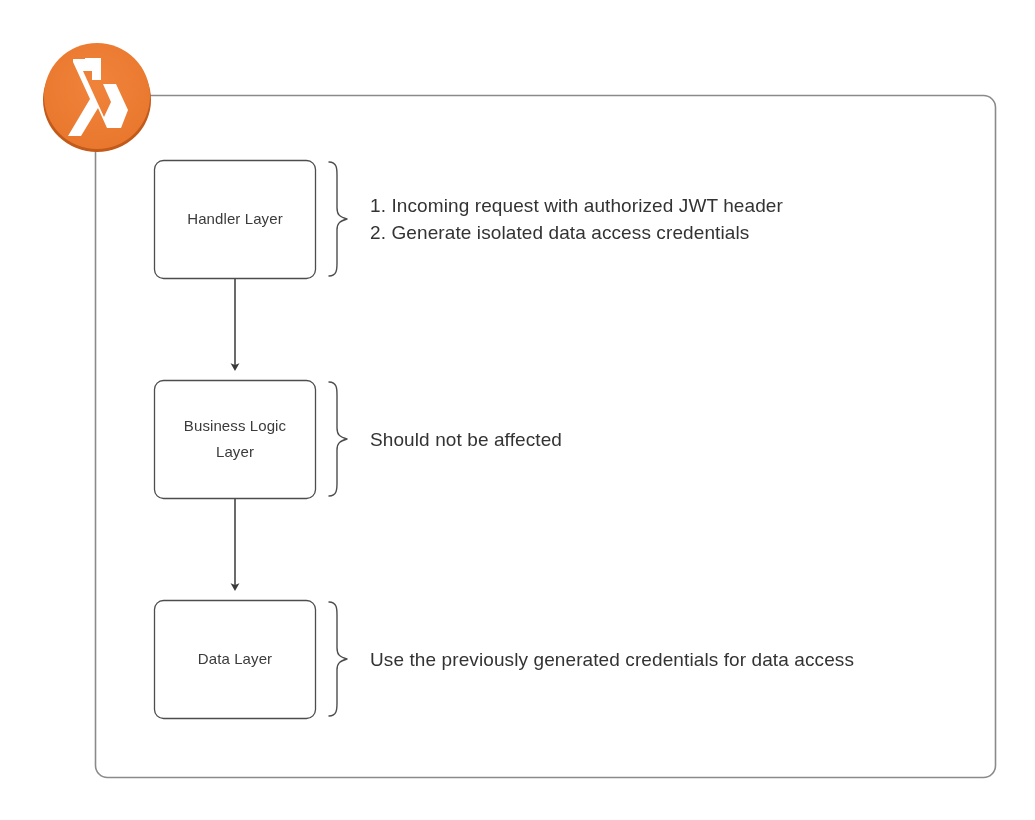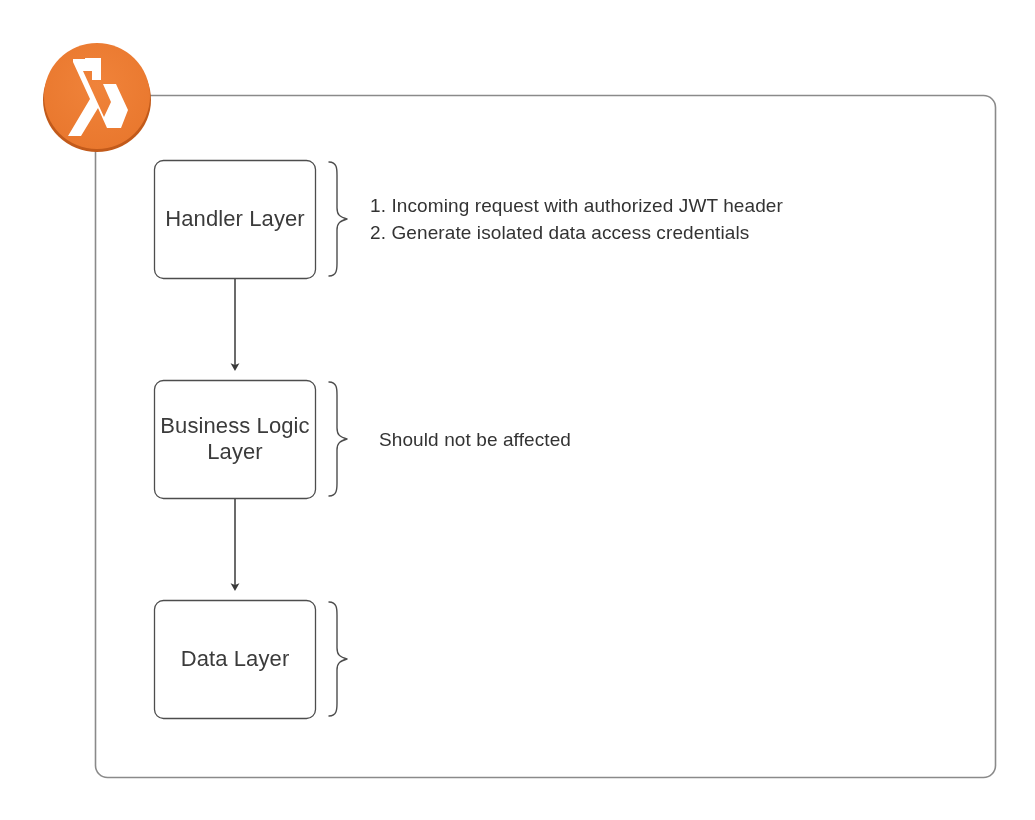--- a/index.html
+++ b/index.html
@@ -27,21 +27,21 @@
     position: absolute;
     left: 0;
     top: 0;
     width: 1035px;
     height: 820px;
   }
   
   .box-label {
     position: absolute;
     text-align: center;
-    font-size: 22px;
+    font-size: 15px;
     line-height: 26px;
     color: #3b3b3b;
     letter-spacing: 0.1px;
     white-space: pre-line;
     display: flex;
     align-items: center;
     justify-content: center;
   }
   .annotation {
     position: absolute;
@@ -51,21 +51,21 @@
     white-space: pre-line;
     letter-spacing: 0.1px;
     display: flex;
     align-items: center;
   }
   #handler-box-label { left: 154px; top: 160px; width: 162px; height: 118px; }
   #business-box-label { left: 154px; top: 380px; width: 162px; height: 118px; }
   #data-box-label { left: 154px; top: 600px; width: 162px; height: 118px; }
 
   #annotation-handler { left: 370px; top: 160px; width: 600px; height: 118px; }
-  #annotation-business { left: 370px; top: 380px; width: 600px; height: 118px; margin-left: 9px; }
+  #annotation-business { left: 370px; top: 380px; width: 600px; height: 118px; }
   #annotation-data { left: 370px; top: 600px; width: 620px; height: 118px; }
 </style>
 </head>
 <body>
 
 <div id="diagram-root">
 
   <svg class="svg-layer" viewBox="0 0 1035 820" xmlns="http://www.w3.org/2000/svg">
     <defs>
       <marker id="arrowhead" markerWidth="10" markerHeight="10" refX="4.2" refY="5" orient="auto" markerUnits="userSpaceOnUse">
@@ -144,14 +144,15 @@
   <div class="box-label" id="data-box-label">Data Layer</div>
 
   <div class="box-label" id="business-box-label">Business Logic
 Layer</div>
 
   <div class="annotation" id="annotation-handler">1. Incoming request with authorized JWT header
 2. Generate isolated data access credentials</div>
 
   <div class="annotation" id="annotation-business">Should not be affected</div>
 
+  <div class="annotation" id="annotation-data">Use the previously generated credentials for data access</div>
 
 </div>
 
 </body></html>

